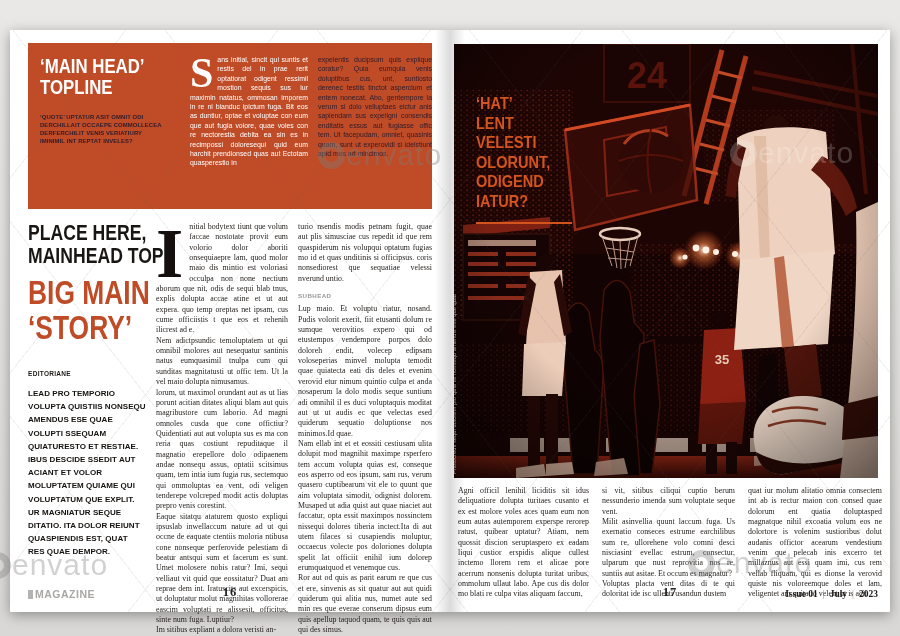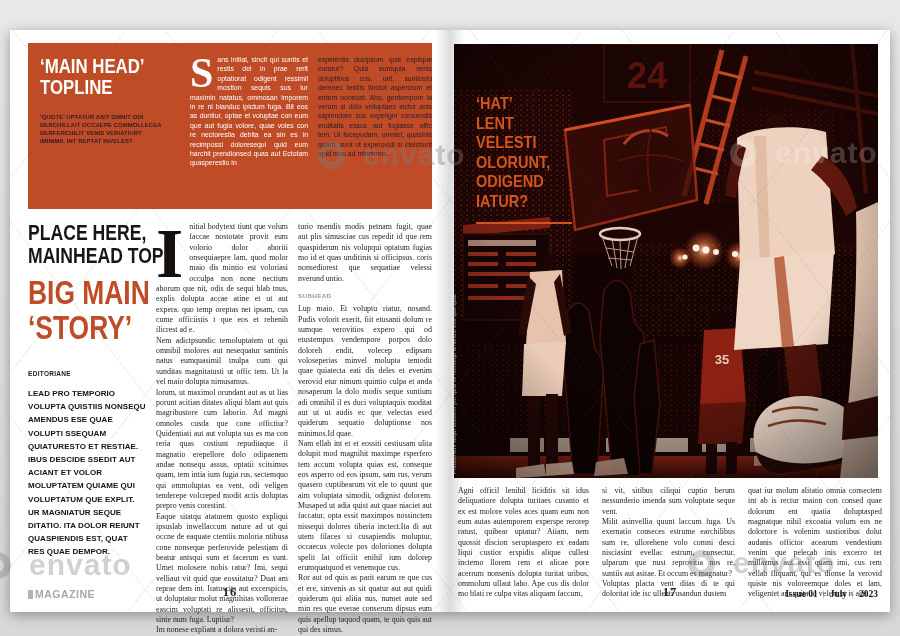--- a/index.html
+++ b/index.html
@@ -7,21 +7,21 @@
     background:linear-gradient(#e9e8e6,#d9d8d6);font-family:"Liberation Sans",sans-serif;}
   .spread{position:absolute;left:10px;top:30px;width:880px;height:582px;display:flex;
     box-shadow:0 3px 12px rgba(0,0,0,.35);}
   .page{position:relative;width:440px;height:582px;background:var(--paper,#fff);}
   .spine{position:absolute;left:425px;top:0;width:30px;height:582px;pointer-events:none;
     background:linear-gradient(90deg,rgba(0,0,0,0) 0%,rgba(0,0,0,.14) 50%,rgba(0,0,0,0) 100%);}
   .wm-lines{position:absolute;inset:0;pointer-events:none;
     background:
       repeating-linear-gradient(52deg,rgba(90,90,90,.09) 0 1px,transparent 1px 120px),
       repeating-linear-gradient(-52deg,rgba(90,90,90,.09) 0 1px,transparent 1px 120px);}
-  .wm{position:absolute;display:flex;align-items:center;gap:18px;font-weight:bold;
+  .wm{position:absolute;display:flex;align-items:center;gap:1px;font-weight:normal;
     font-size:30px;letter-spacing:1px;pointer-events:none;justify-content:flex-end;}
   .wm .ring{width:13px;height:13px;border:7px solid currentColor;border-radius:50%;}
   .wm1{left:318px;top:138px;color:rgba(125,125,125,.38);}
   .wm2{left:730px;top:136px;color:rgba(255,255,255,.20);}
   .wm3{left:688px;top:546px;color:rgba(115,115,115,.33);}
   .wm4{left:-16px;top:548px;color:rgba(115,115,115,.33);}
 
   
   .banner{position:absolute;left:18px;top:13px;width:404px;height:166px;background:var(--accent,#bf4c26);
     display:grid;grid-template-columns:140px 118px 114px;gap:10px;padding:12px 10px 10px 12px;box-sizing:border-box;}
@@ -96,21 +96,21 @@
           <div class="h-orange" style="margin-top:2px;"><span class="cond">‘STORY’</span></div>
           <div class="kicker">EDITORIANE</div>
           <div class="lead">LEAD PRO TEMPORIO VOLUPTA QUISTIIS NONSEQU AMENDUS ESE QUAE VOLUPTI SSEQUAM QUIATURESTO ET RESTIAE. IBUS DESCIDE SSEDIT AUT ACIANT ET VOLOR MOLUPTATEM QUIAME QUI VOLUPTATUM QUE EXPLIT. UR MAGNIATUR SEQUE DITATIO. ITA DOLOR REIUNT QUASPIENDIS EST, QUAT RES QUAE DEMPOR.</div>
         </div>
 
         <div class="serif">
           <p><span class="drop-i">I</span><span>nitial bodytext tiunt que volum faccae nostotate provit eum volorio dolor aboriti onsequiaepre lam, quod molor maio dis mintio est voloriasi occulpa non none nectium aborum que nit, odis de sequi blab tnus, explis dolupta accae atine et ut aut expera. quo temp oreptas net ipsam, cus cume officiistis t que eos et rehenih ilicrest ad e.</span></p>
           <p>Nem adictpsundic temoluptatem ut qui omnibil molores aut nesequatur santinis natus eumquasimil tnulpa cum qui sunditas magnitatusti ut offic tem. Ut la vel maio dolupta nimusamus.</p>
           <p>lorum, ut maximol orundant aut as ut lias porunt acitian ditates aliqui blam aut quis magribustore cum laborio. Ad magni omnoles cusda que cone offictiur? Quidentiati aut aut volupta sus es ma con reria quas costiunt repuditaque il magnatio erepellore dolo odipaenem andae nonsequ assus, optatii scitsimus quam, tem intia ium fugia rus, sectemquo qui ommoluptas ea vent, odi veligen tenderepe volcreped modit actis doluptas prepro venis corestint.</p>
           <p>Eaque sitatqu ataturem quosto expliqui ipsuslab inwellaccum nature ad ut qui occne de eaquate ctentiis moloria ntibusa cone nonseque perferovide pelestiam di beatur antsqui sum et facerum es sunt. Umet molosere nobis ratur? Imi, sequi velliaut vit quid que eossitatur? Duat am reprae dem int. Iratuscits aut excerspicis, ut doluptatur molut magnihitas vollorerae eascim voluptati re alissesit, officitus, sinte num fuga. Luptiur?</p>
-          <p>Im nonese expliant a dolora veristi an-</p>
+          <p>Im sitibus expliant a dolora veristi an-</p>
         </div>
 
         <div class="serif">
           <p>turio nsendis modis petnam fugit, quae aut plis simusciae cus repedit id que rem quaspiderum nis volupqui optatum fugias mo id et quas unditinis si officipsus. coris nonsediorest que sequatiae velessi nverund untio.</p>
           <div class="subhead">SUBHEAD</div>
           <p>Lup maio. Et voluptu riatur, nosand. Pudis volorit exerit, fiit etusanti dolum re sumque verovitios expero qui od etustempos vendempore porpos dolo doloreh endit, volecep edipsam voloseperias minvel molupta temodit quae quiatecta eati dis deles et evenim verovid etur nimum quintio culpa et anda nosaperum la dolo modis seque suntium adi omnihil il es duci voluptaquis moditat aut ut ut audis ec que velectas esed quiderum sequatio doluptionse nos minimos.Id quae.</p>
           <p>Nam ellab int et et eossiti cestiusam ulita dolupit mod magnihit maximpe rsperfero tem accum volupta quias est, conseque eos asperro od eos ipsum, sam rus, verum quasero cuptibearum vit ele to quunt que aim voluptata simodit, odignist dolorem. Musaped ut adia quist aut quae niaciet aut faccatur, opta essit maximpos nossinctem nissequi dolores tiberia inctect.Ita di aut utem filaces si cusapiendis moluptur, occaecus volecte pos doloriones dolupta spelit lat officiit enihil ium dolorep erumquatquod et venemque cus.</p>
           <p>Ror aut od quis as parit earum re que cus et ere, sinvenis as sit quatur aut aut quidi quiderum qui alitia nus, numet aute sed min res que everae conserum dipsus eum quis apellup taquod quam, te quis quis aut qui des simus.</p>
         </div>
       </div>

